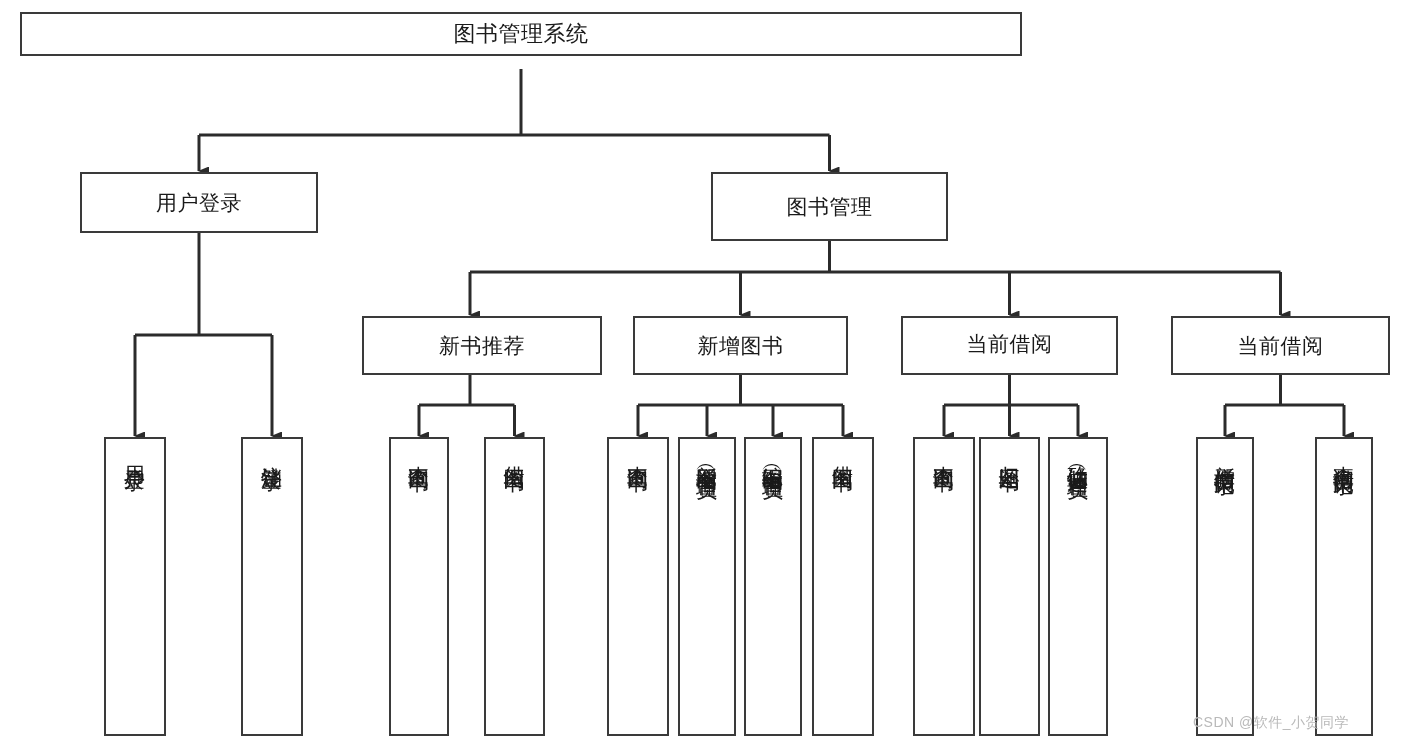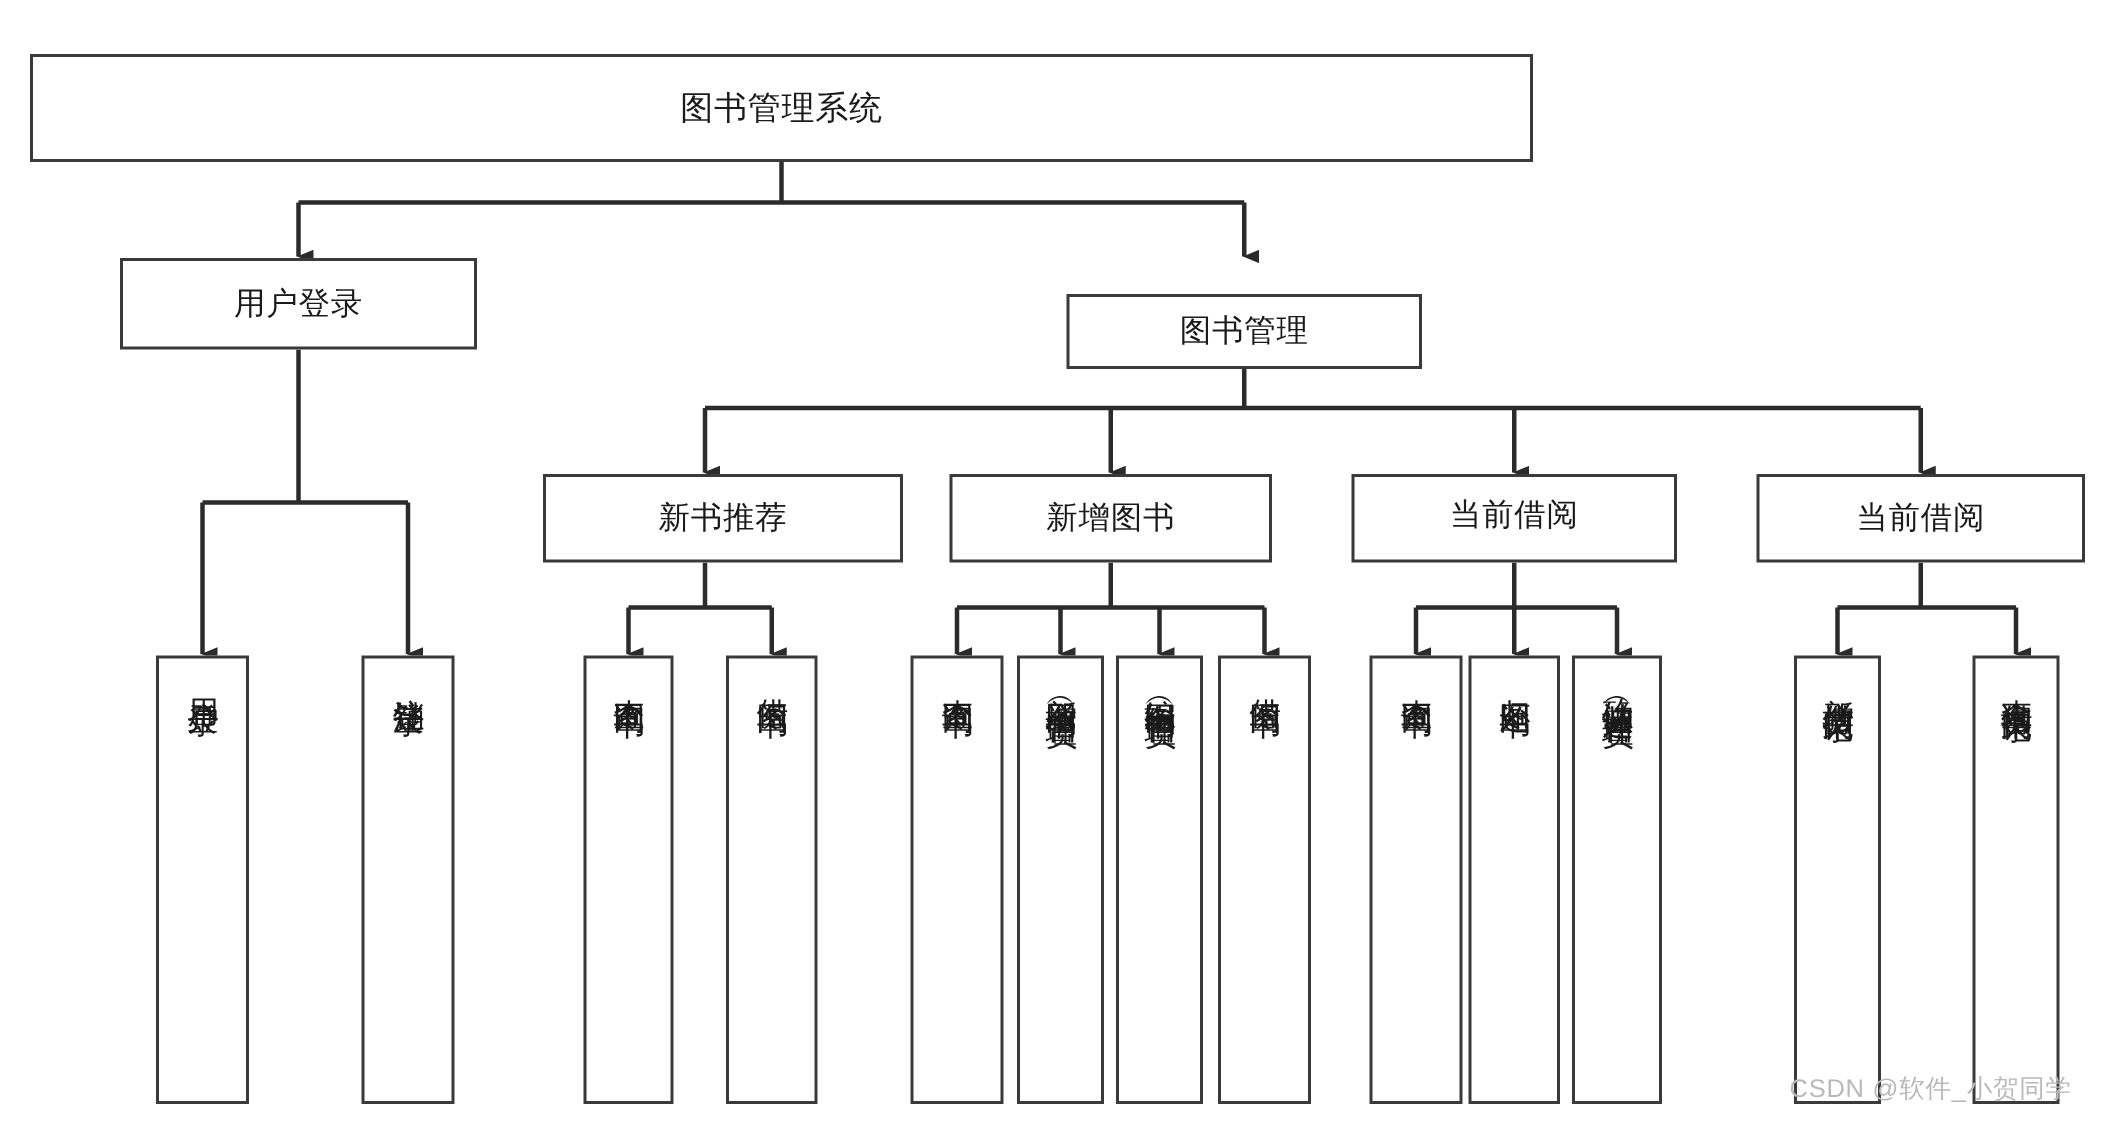--- a/index.html
+++ b/index.html
@@ -56,21 +56,21 @@
   .node.vertical .label {
     writing-mode: vertical-rl;
     text-orientation: upright;
     font-size: 21px;
     line-height: 1.0;
     letter-spacing: 2px;
     margin: 0 auto;
   }
   .watermark {
     position: absolute;
-    font-size: 17px;
+    font-size: 14px;
     color: #b9b9b9;
     white-space: nowrap;
     letter-spacing: 0.5px;
   }
 </style>
 </head>
 <body>
 
 <div id="diagram-root">
 
@@ -111,27 +111,27 @@
         <line x1="1009.5" y1="405" x2="1009.5" y2="436" marker-end="url(#arrowhead)"></line>
         <line x1="1078" y1="405" x2="1078" y2="436" marker-end="url(#arrowhead)"></line>
         <line x1="1280.5" y1="375" x2="1280.5" y2="405"></line>
         <line x1="1225" y1="405" x2="1344" y2="405"></line>
         <line x1="1225" y1="405" x2="1225" y2="436" marker-end="url(#arrowhead)"></line>
         <line x1="1344" y1="405" x2="1344" y2="436" marker-end="url(#arrowhead)"></line>
       </g>
   </svg>
 
   <div id="nodes-layer">
-      <div class="node horizontal root" style="left: 20px; top: 12px; width: 1002px; height: 72px; margin-top: 24px;">
+      <div class="node horizontal root" style="left: 20px; top: 12px; width: 1002px; height: 44px;">
         <span class="label">图书管理系统</span>
       </div>
       <div class="node horizontal" style="left: 80px; top: 172px; width: 238px; height: 61px;">
         <span class="label">用户登录</span>
       </div>
-      <div class="node horizontal" style="left: 711px; top: 172px; width: 237px; height: 50px; margin-top: 24px;">
+      <div class="node horizontal" style="left: 711px; top: 172px; width: 237px; height: 69px;">
         <span class="label">图书管理</span>
       </div>
       <div class="node horizontal" style="left: 362px; top: 316px; width: 240px; height: 59px;">
         <span class="label">新书推荐</span>
       </div>
       <div class="node horizontal" style="left: 633px; top: 316px; width: 215px; height: 59px;">
         <span class="label">新增图书</span>
       </div>
       <div class="node horizontal" style="left: 901px; top: 316px; width: 217px; height: 59px; font-family: Liberation Mono, monospace;">
         <span class="label">当前借阅</span>

